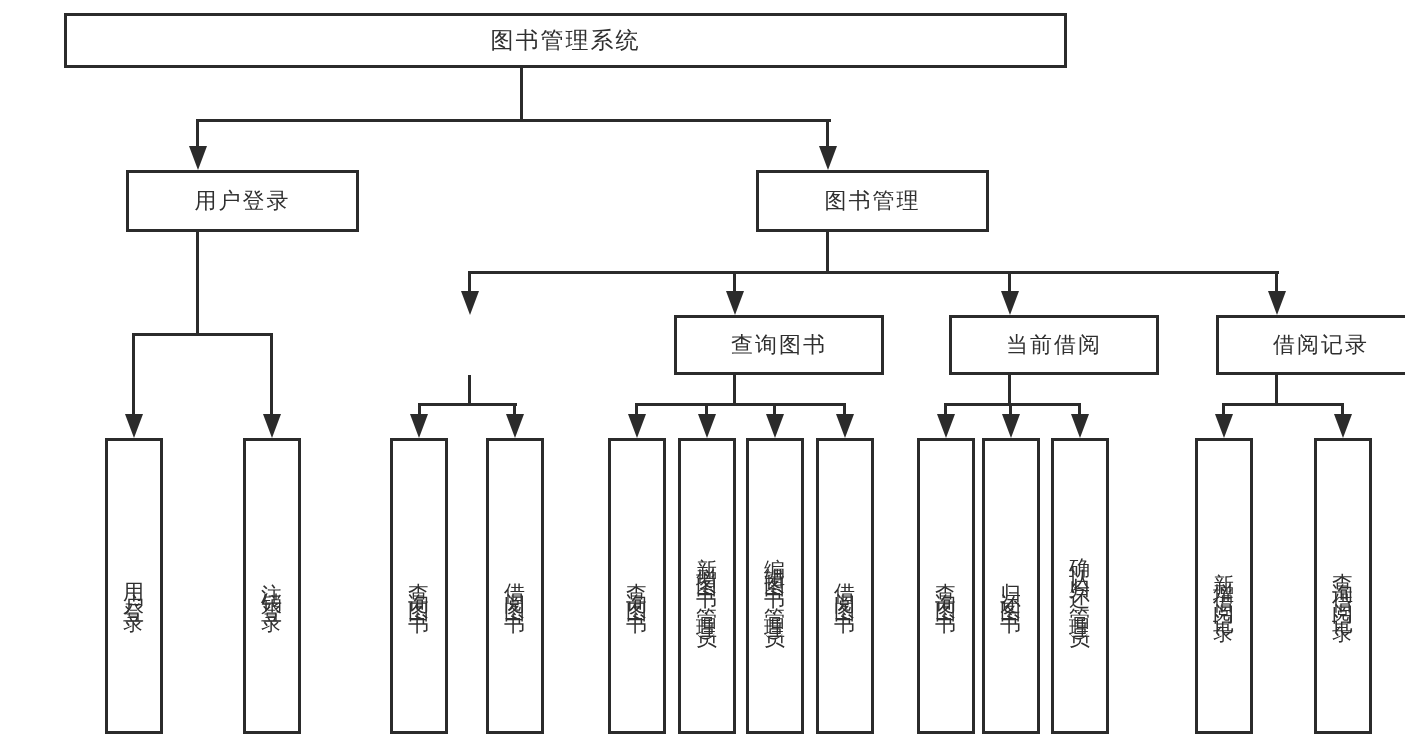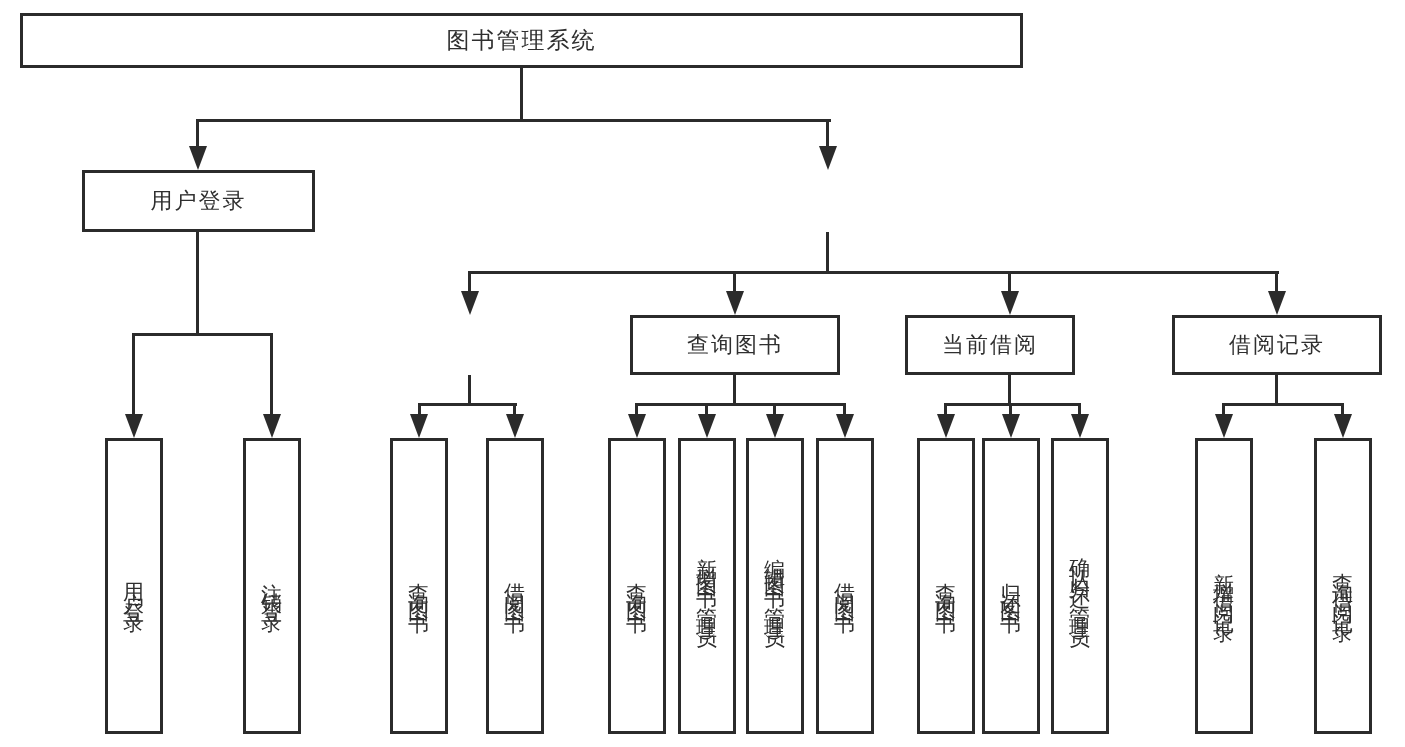--- a/index.html
+++ b/index.html
@@ -11,21 +11,21 @@
   html,body{margin:0;padding:0;background:#fff;}
   .stage{
     position:relative;width:1405px;height:747px;background:var(--bg);
     font-family:"Liberation Sans",sans-serif;overflow:hidden;
   }
   .box{
     position:absolute;box-sizing:border-box;border:3px solid var(--line);
     background:#fff;display:flex;align-items:center;justify-content:center;
     color:var(--text);
   }
-  .h-box{font-size:22px;letter-spacing:2px;white-space:nowrap;}
+  .h-box{font-size:22px;letter-spacing:2px;white-space:nowrap;margin-left:44px;}
   .root-box{font-size:23px;}
   .v-box{
     width:58px;height:296px;top:438px;
     writing-mode:vertical-rl;text-orientation:mixed;
     font-size:21px;letter-spacing:10px;line-height:1;
   }
   .line{position:absolute;background:var(--line);}
   .h-line{height:3px;}
   .v-line{width:3px;}
   .arrow{
@@ -99,23 +99,24 @@
   <div class="arrow" style="left:836px;top:414px"></div>
   <div class="arrow" style="left:937px;top:414px"></div>
   <div class="arrow" style="left:1002px;top:414px"></div>
   <div class="arrow" style="left:1071px;top:414px"></div>
   <div class="arrow" style="left:1215px;top:414px"></div>
   <div class="arrow" style="left:1334px;top:414px"></div>
 
   <div class="box h-box root-box" style="left:20px;top:13px;width:1003px;height:55px">图书管理系统</div>
 
   <div class="box h-box" style="left:82px;top:170px;width:233px;height:62px">用户登录</div>
+  <div class="box h-box" style="left:712px;top:170px;width:233px;height:62px">图书管理</div>
 
   <div class="box h-box" style="left:630px;top:315px;width:210px;height:60px">查询图书</div>
-  <div class="box h-box" style="left:905px;top:315px;width:170px;height:60px">当前借阅</div>
+  <div class="box h-box" style="left:905px;top:315px;width:210px;height:60px">当前借阅</div>
   <div class="box h-box" style="left:1172px;top:315px;width:210px;height:60px">借阅记录</div>
 
   <div class="box v-box" style="left:105px">用户登录</div>
   <div class="box v-box" style="left:243px">注销登录</div>
 
   <div class="box v-box" style="left:390px">查询图书</div>
   <div class="box v-box" style="left:486px">借阅图书</div>
 
   <div class="box v-box" style="left:608px">查询图书</div>
   <div class="box v-box" style="left:678px">新增图书（管理员）</div>

